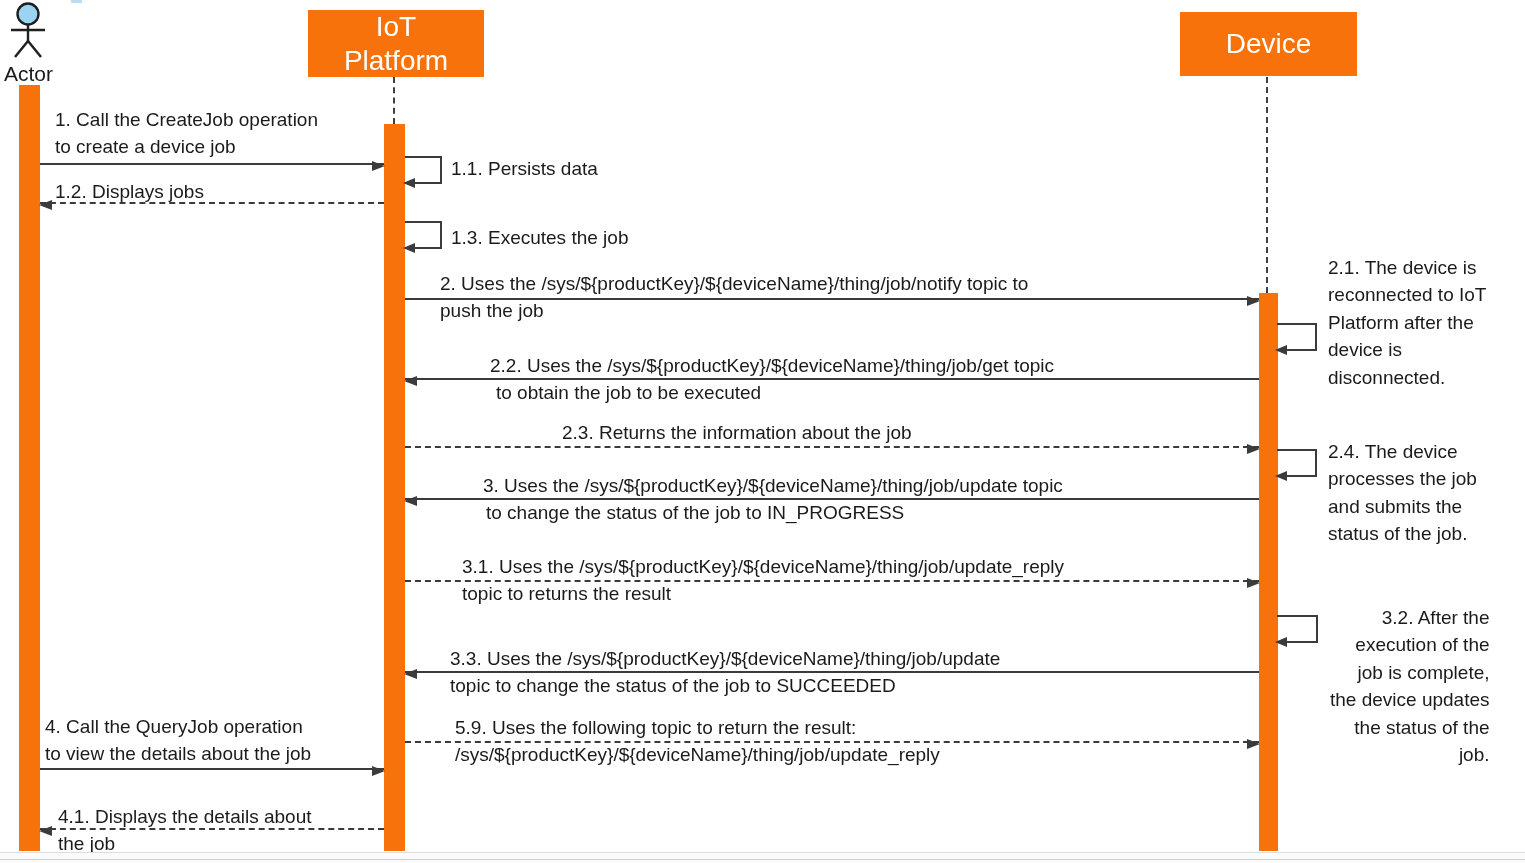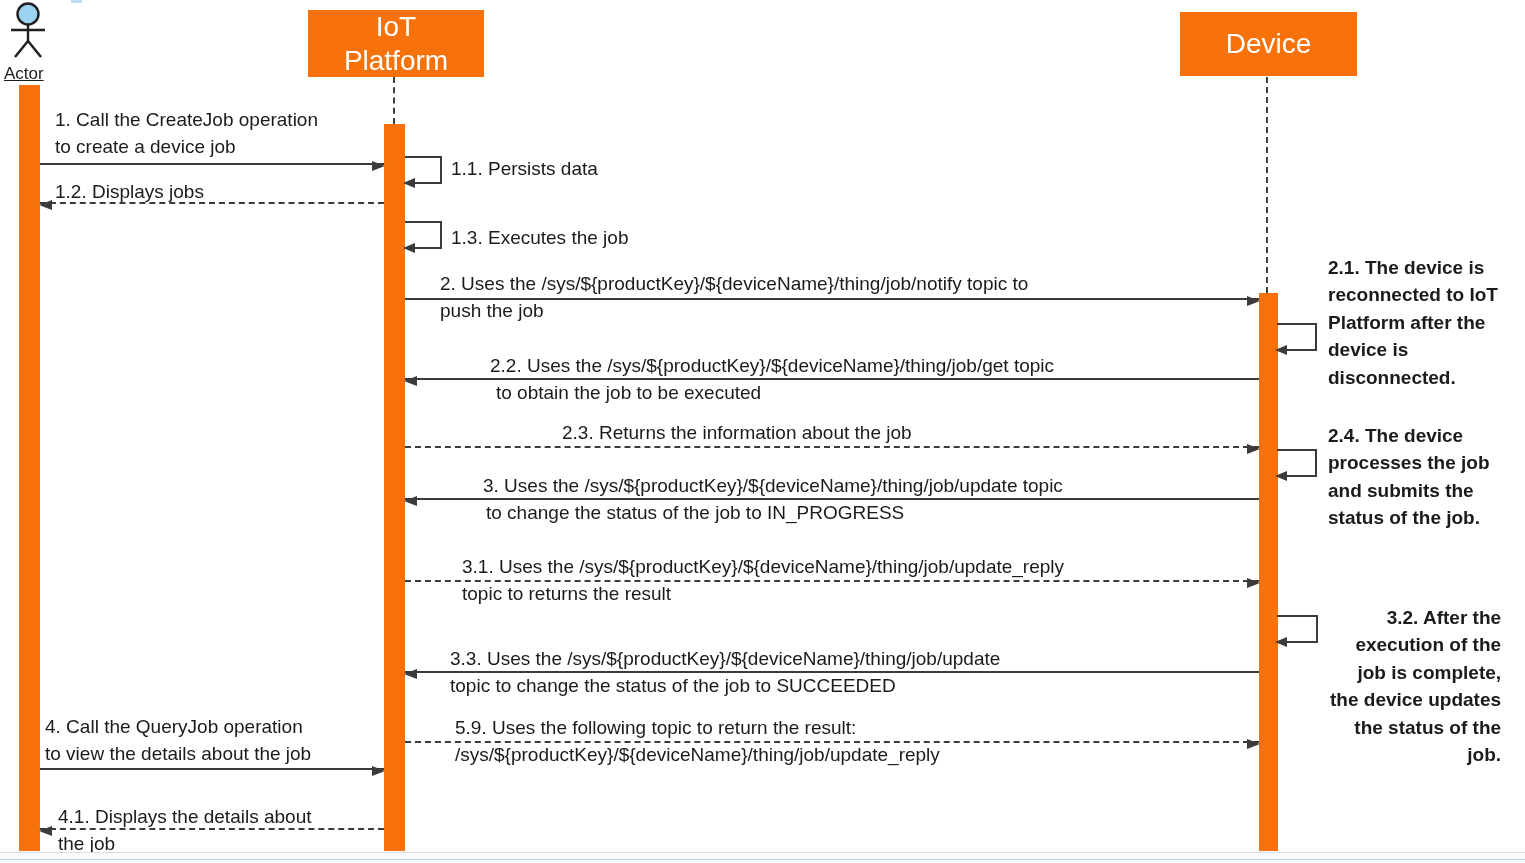--- a/index.html
+++ b/index.html
@@ -31,42 +31,42 @@
   .life{position:absolute;width:0;border-left:2px dashed #3f3f3f;}
   .bar{position:absolute;background:var(--or);}
   .msg{position:absolute;height:0;border-top:2px solid var(--ln);}
   .msg.dashed{border-top-style:dashed;}
   .ah{position:absolute;width:0;height:0;border-top:5px solid transparent;border-bottom:5px solid transparent;}
   .ah.r{right:-1px;top:-4px;border-left:13px solid var(--ln);}
   .ah.l{left:-1px;top:-4px;border-right:13px solid var(--ln);}
   .loop{position:absolute;border:2px solid var(--ln);border-left:0;background:transparent;}
   .loop .ah{left:-2px;bottom:-6px;border-right:12px solid var(--ln);}
   .txt{position:absolute;font-size:19px;line-height:27px;white-space:nowrap;color:var(--tx);}
-  .ann{position:absolute;font-size:19px;line-height:27.4px;color:var(--tx);font-weight:bold;}
+  .ann{position:absolute;font-size:19px;line-height:27.4px;color:var(--tx);}
   .ann div{white-space:nowrap;}
   .bstrip{position:absolute;left:0;right:0;top:852px;height:11px;background:#FAFBFC;border-top:1px solid #D9DEE3;}
   .bstrip .blue{position:absolute;left:0;right:0;top:6px;height:1px;background:#BCD4EC;}
   .artifact{position:absolute;left:71px;top:0;width:11px;height:3px;background:#BBDCF2;}
   svg{display:block;}
 </style>
 </head>
 <body>
 
 <div class="artifact"></div>
 
 <div style="position:absolute;left:5px;top:2px;">
   <svg width="46" height="58" viewBox="0 0 46 58">
     <circle cx="23" cy="12" r="10.5" fill="#9CD2F2" stroke="#1f1f1f" stroke-width="2.4"></circle>
     <line x1="23" y1="22.5" x2="23" y2="39" stroke="#1f1f1f" stroke-width="2.4"></line>
     <line x1="6" y1="28" x2="40" y2="28" stroke="#1f1f1f" stroke-width="2.4"></line>
     <line x1="23" y1="39" x2="10" y2="55" stroke="#1f1f1f" stroke-width="2.4"></line>
     <line x1="23" y1="39" x2="36" y2="55" stroke="#1f1f1f" stroke-width="2.4"></line>
   </svg>
 </div>
-<div class="txt" style="left:4px;top:60px;font-size:17px;text-decoration:underline;">Actor</div>
+<div class="txt" style="left:4px;top:60px;font-size:21px;">Actor</div>
 
 <div class="pbox" style="left:308px;top:10px;width:176px;height:67px;text-align:center;">
   <span>IoT</span>
   <span>Platform</span>
 </div>
 <div class="pbox" style="left:1180px;top:12px;width:177px;height:64px;">
   <span>Device</span>
 </div>
 
 <div class="life" style="left:393px;top:77px;height:47px;"></div>
@@ -127,21 +127,21 @@
 </div>
 
 <div class="txt" style="left:562px;top:419px;">2.3. Returns the information about the job</div>
 <div class="msg dashed" style="left:405px;top:446px;width:854px;">
   <span class="ah r"></span>
 </div>
 
 <div class="loop" style="left:1277px;top:449px;width:40px;height:28px;">
   <span class="ah"></span>
 </div>
-<div class="ann" style="left:1328px;top:422px;">
+<div class="ann" style="left:1328px;top:438px;">
   <div>2.4. The device</div>
   <div>processes the job</div>
   <div>and submits the</div>
   <div>status of the job.</div>
 </div>
 
 <div class="txt" style="left:483px;top:472px;">
   <div>3. Uses the /sys/${productKey}/${deviceName}/thing/job/update topic</div>
   <div style="padding-left:3px;">to change the status of the job to IN_PROGRESS</div>
 </div>

